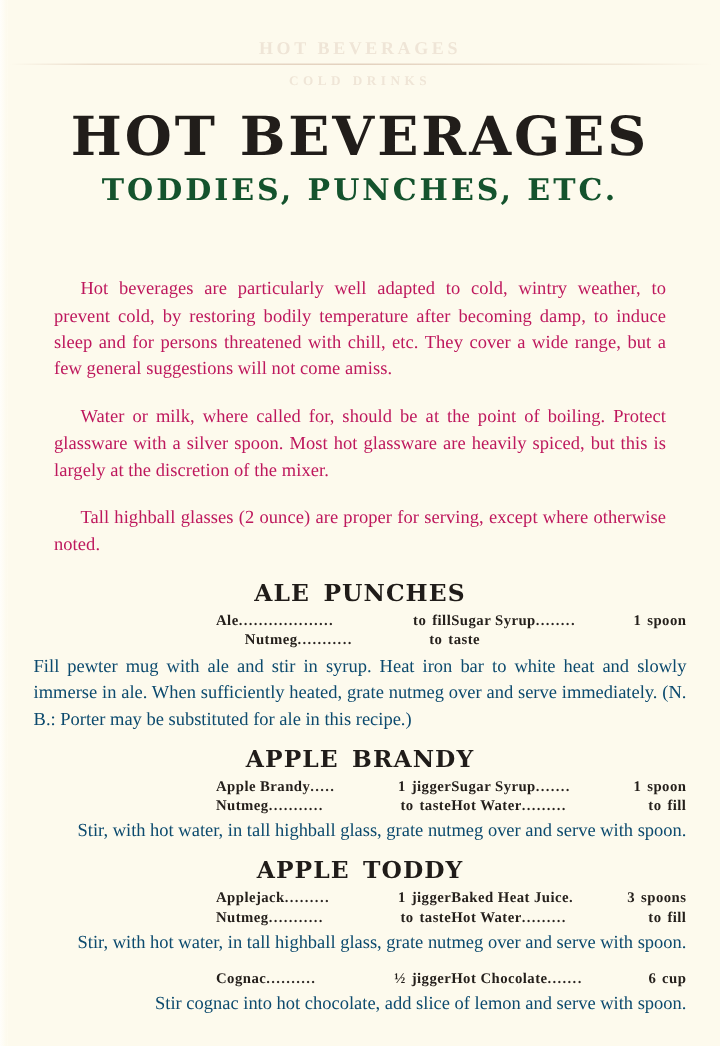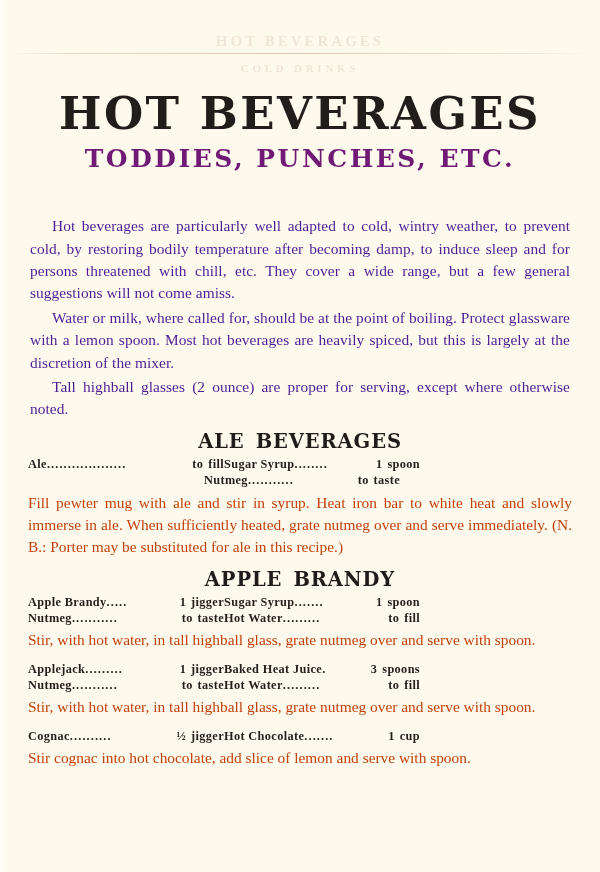--- a/index.html
+++ b/index.html
@@ -84,36 +84,36 @@
   }
   h2.sub-title {
     margin: 0;
     padding-top: 11px;
     font-family: "DejaVu Serif", serif;
     font-weight: bold;
     font-size: 25px;
     line-height: 1;
     letter-spacing: 0.10em;
     text-align: center;
-    color: #701a75;
+    color: #14532d;
     white-space: nowrap;
   }
 
   
   .intro {
     padding-top: 42px;
   }
   p.para {
-    margin: 2px;
+    margin: 17px;
     font-family: "Liberation Serif", serif;
     font-size: 15.4px;
     line-height: 1.455;
     text-align: justify;
     text-indent: 22px;
-    color: #4c1d95;
+    color: #be185d;
     letter-spacing: 0.004em;
   }
 
   
   .recipe { margin-top: 9px; }
   .recipe-title {
     font-family: "DejaVu Serif", serif;
     font-weight: bold;
     font-size: 19.5px;
     letter-spacing: 0.045em;
@@ -126,21 +126,21 @@
   .ingredients {
     font-family: "Liberation Serif", serif;
     font-weight: bold;
     font-size: 12.3px;
     line-height: 1.33;
     color: #241f1b;
     margin-top: 3px;
   }
   .ing-row {
     display: flex;
-    justify-content: flex-start;
+    justify-content: flex-end;
     white-space: nowrap;
   }
   .ing-row.single { justify-content: center; }
   .ing-cell {
     display: flex;
     align-items: baseline;
     white-space: nowrap;
   }
   .ing-cell.col-a { width: 196px; }
   .ing-cell.col-b { width: 196px; }
@@ -154,49 +154,49 @@
     margin: 0 0px;
     color: #2a2522;
   }
   .ing-amt { letter-spacing: 0.03em; word-spacing: 0.12em; }
   .method {
     margin: 3px 0 0 0;
     font-family: "Liberation Serif", serif;
     font-size: 15.4px;
     line-height: 1.45;
     text-align: justify;
-    color: #c2410c;
+    color: #0c4a6e;
     text-indent: 0;
   }
-  .method.short { text-align: left; }
+  .method.short { text-align: right; }
 </style>
 </head>
 <body>
 
 <div class="page"></div>
 <div class="page-edge-left"></div>
 
 <div class="bleed bleed-1">HOT BEVERAGES</div>
 <div class="bleed-rule"></div>
 <div class="bleed bleed-2">COLD DRINKS</div>
 
 <div class="content">
 
   <h1 class="main-title">HOT BEVERAGES</h1>
   <h2 class="sub-title">TODDIES,  PUNCHES,  ETC.</h2>
 
   <div class="intro">
       <p class="para">Hot beverages are particularly well adapted to cold, wintry weather, to prevent cold, by restoring bodily temperature after becoming damp, to induce sleep and for persons threatened with chill, etc.  They cover a wide range, but a few general suggestions will not come amiss.</p>
-      <p class="para">Water or milk, where called for, should be at the point of boiling. Protect glassware with a lemon spoon.  Most hot beverages are heavily spiced, but this is largely at the discretion of the mixer.</p>
+      <p class="para">Water or milk, where called for, should be at the point of boiling. Protect glassware with a silver spoon.  Most hot glassware are heavily spiced, but this is largely at the discretion of the mixer.</p>
       <p class="para">Tall highball glasses (2 ounce) are proper for serving, except where otherwise noted.</p>
     </div>
 
   <div id="recipes-root">
       <div class="recipe">
-        <div class="recipe-title">ALE BEVERAGES</div>
+        <div class="recipe-title">ALE PUNCHES</div>
         <div class="ingredients">
           <div class="ing-row">
             <span class="ing-cell col-a">
               <span class="ing-name">Ale</span>
               <span class="leader">...................</span>
               <span class="ing-amt">to fill</span>
             </span>
             <span class="ing-cell col-b">
               <span class="ing-name">Sugar Syrup</span>
               <span class="leader">........</span>
@@ -237,20 +237,21 @@
             <span class="ing-cell col-b">
               <span class="ing-name">Hot Water</span>
               <span class="leader">.........</span>
               <span class="ing-amt">to fill</span>
             </span>
           </div>
         </div>
         <p class="method short">Stir, with hot water, in tall highball glass, grate nutmeg over and serve with spoon.</p>
       </div>
       <div class="recipe">
+        <div class="recipe-title">APPLE TODDY</div>
         <div class="ingredients">
           <div class="ing-row">
             <span class="ing-cell col-a">
               <span class="ing-name">Applejack</span>
               <span class="leader">.........</span>
               <span class="ing-amt">1 jigger</span>
             </span>
             <span class="ing-cell col-b">
               <span class="ing-name">Baked Heat Juice</span>
               <span class="leader">.</span>
@@ -276,21 +277,21 @@
         <div class="ingredients">
           <div class="ing-row">
             <span class="ing-cell col-a">
               <span class="ing-name">Cognac</span>
               <span class="leader">..........</span>
               <span class="ing-amt">½ jigger</span>
             </span>
             <span class="ing-cell col-b">
               <span class="ing-name">Hot Chocolate</span>
               <span class="leader">.......</span>
-              <span class="ing-amt">1 cup</span>
+              <span class="ing-amt">6 cup</span>
             </span>
           </div>
         </div>
         <p class="method short">Stir cognac into hot chocolate, add slice of lemon and serve with spoon.</p>
       </div>
     </div>
 
 </div>
 
 </body></html>

